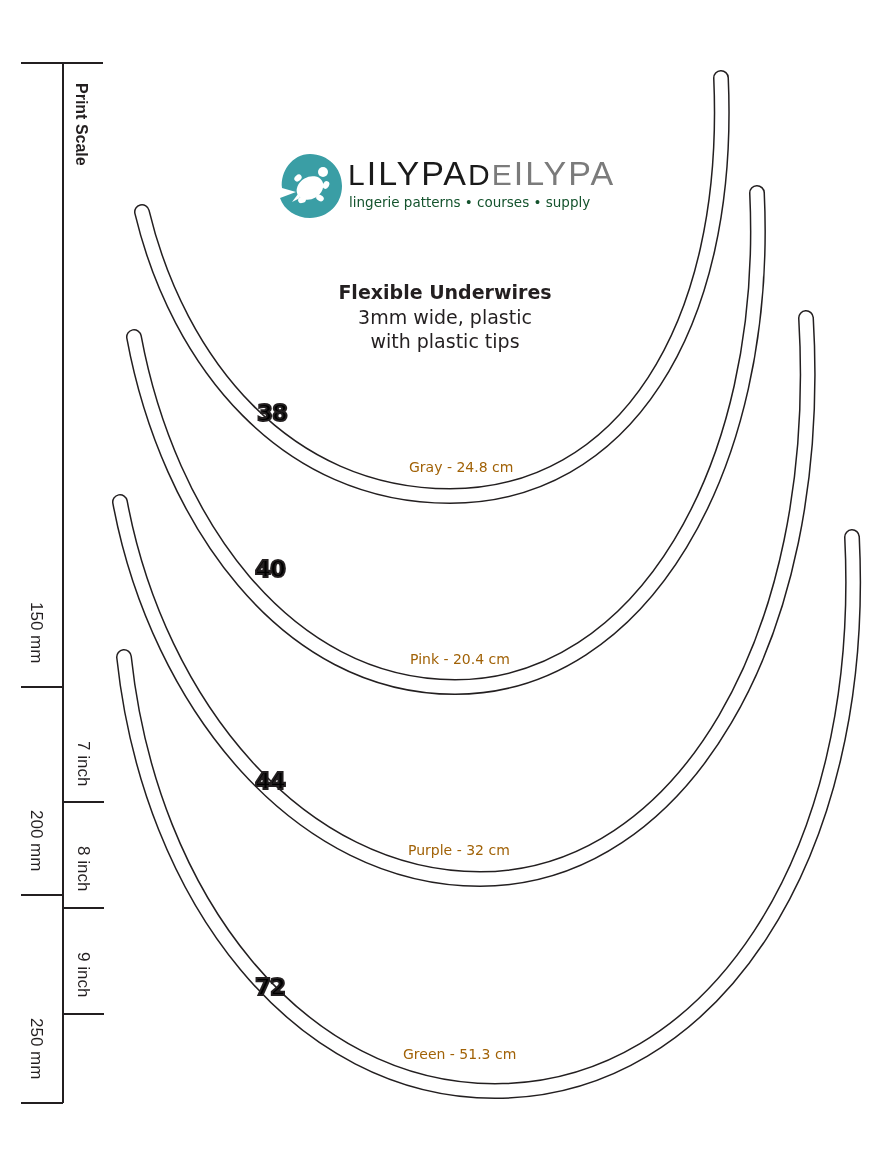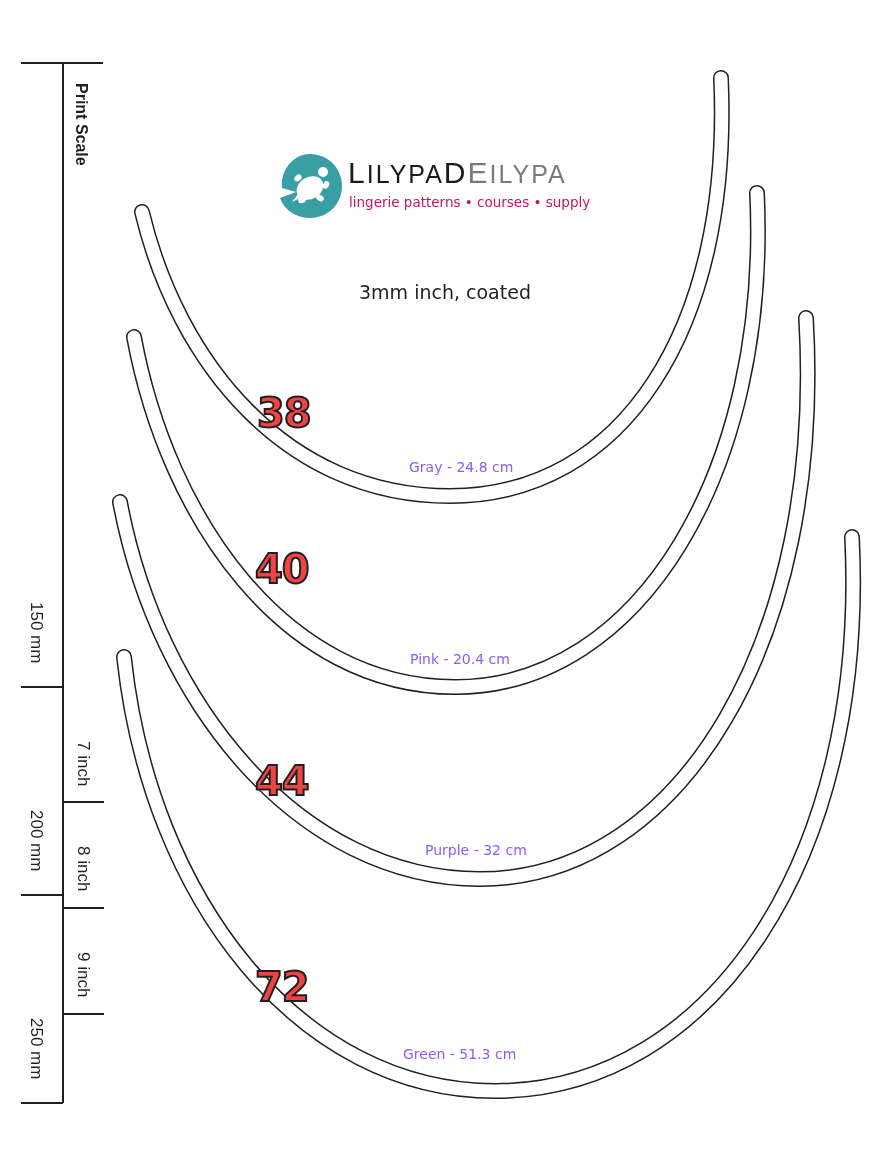--- a/index.html
+++ b/index.html
@@ -5,27 +5,27 @@
     html, body { margin: 0; padding: 0; background: #ffffff; }
     body { width: 893px; height: 1157px; position: relative; overflow: hidden; font-family: "DejaVu Sans", sans-serif; color: #231f20; }
     svg.wires { position: absolute; left: 0; top: 0; }
     .scale-line { position: absolute; background: #231f20; }
     .vtext { position: absolute; writing-mode: vertical-rl; white-space: nowrap; font-family: "Liberation Sans", sans-serif; font-size: 17px; color: #231f20; }
     .print-scale { font-weight: bold; font-size: 16px; }
     .logo { position: absolute; left: 276px; top: 150px; width: 340px; height: 74px; }
     .logo-mark { position: absolute; left: 0; top: 2px; width: 68px; height: 68px; }
     .brand { position: absolute; left: 72px; top: 6px; font-family: "Liberation Sans", sans-serif; font-size: 30px; letter-spacing: 2px; line-height: 34px; white-space: nowrap; }
     .brand .lily { color: #1a1a1a; }
-    .brand .small { font-size: 25px; }
+    .brand .small { font-size: 34px; }
     .brand .designs { color: #7b7b7b; }
-    .tagline { position: absolute; left: 73px; top: 44px; font-family: "DejaVu Sans", sans-serif; font-size: 13.5px; color: #be185d; white-space: nowrap; }
+    .tagline { position: absolute; left: 73px; top: 44px; font-family: "DejaVu Sans", sans-serif; font-size: 13.5px; color: #14532d; white-space: nowrap; }
     .desc { position: absolute; left: 300px; top: 280px; width: 290px; text-align: center; font-family: "DejaVu Sans", sans-serif; font-size: 19px; line-height: 24.5px; color: #231f20; }
     .desc .title { font-weight: bold; }
-    .size-num { position: absolute; font-family: "DejaVu Sans", sans-serif; font-weight: bold; font-size: 40px; letter-spacing: -1px; color: #ef4444; -webkit-text-stroke: 2px #231f20; line-height: 34px; }
-    .wire-label { position: absolute; font-family: "DejaVu Sans", sans-serif; font-size: 14px; color: #8b5cf6; white-space: nowrap; }
+    .size-num { position: absolute; font-family: "DejaVu Sans", sans-serif; font-weight: bold; font-size: 23px; letter-spacing: -1px; color: #000000; -webkit-text-stroke: 2px #231f20; line-height: 34px; }
+    .wire-label { position: absolute; font-family: "DejaVu Sans", sans-serif; font-size: 14px; color: #a16207; white-space: nowrap; }
   </style>
 </head>
 <body>
 
 <svg class="wires" width="893" height="1157" viewBox="0 0 893 1157">
   <g fill="none" stroke-linecap="round" stroke-linejoin="round">
 
     <g>
       <path d="M142,212 C178,362 285,496 450,496 C622,496 732,330 721,78" stroke="#231f20" stroke-width="16"></path>
       <path d="M142,212 C178,362 285,496 450,496 C622,496 732,330 721,78" stroke="#ffffff" stroke-width="13"></path>
@@ -80,24 +80,26 @@
       <path d="M22,42 L16,50 L24,46 Z"></path>
     </g>
   </svg>
   <div class="brand">
     <span class="lily">L</span><span class="lily small">ILYPA</span><span class="lily">D</span><span class="designs">E</span><span class="designs small">ILYPA</span>
   </div>
   <div class="tagline">lingerie patterns • courses • supply</div>
 </div>
 
 <div class="desc">
-  <div>3mm inch, coated</div>
+  <div class="title">Flexible Underwires</div>
+  <div>3mm wide, plastic</div>
+  <div>with plastic tips</div>
 </div>
 
 <div class="size-num" style="left:257px; top:396px;">38</div>
 <div class="size-num" style="left:255px; top:552px;">40</div>
 <div class="size-num" style="left:255px; top:764px;text-align:right;">44</div>
 <div class="size-num" style="left:255px; top:970px;">72</div>
 
 <div class="wire-label" style="left:409px; top:459px;">Gray - 24.8 cm</div>
 <div class="wire-label" style="left:410px; top:651px;">Pink - 20.4 cm</div>
-<div class="wire-label" style="left:408px; top:842px;margin-left:17px;">Purple - 32 cm</div>
+<div class="wire-label" style="left:408px; top:842px;">Purple - 32 cm</div>
 <div class="wire-label" style="left:403px; top:1046px;">Green - 51.3 cm</div>
 
 </body></html>

